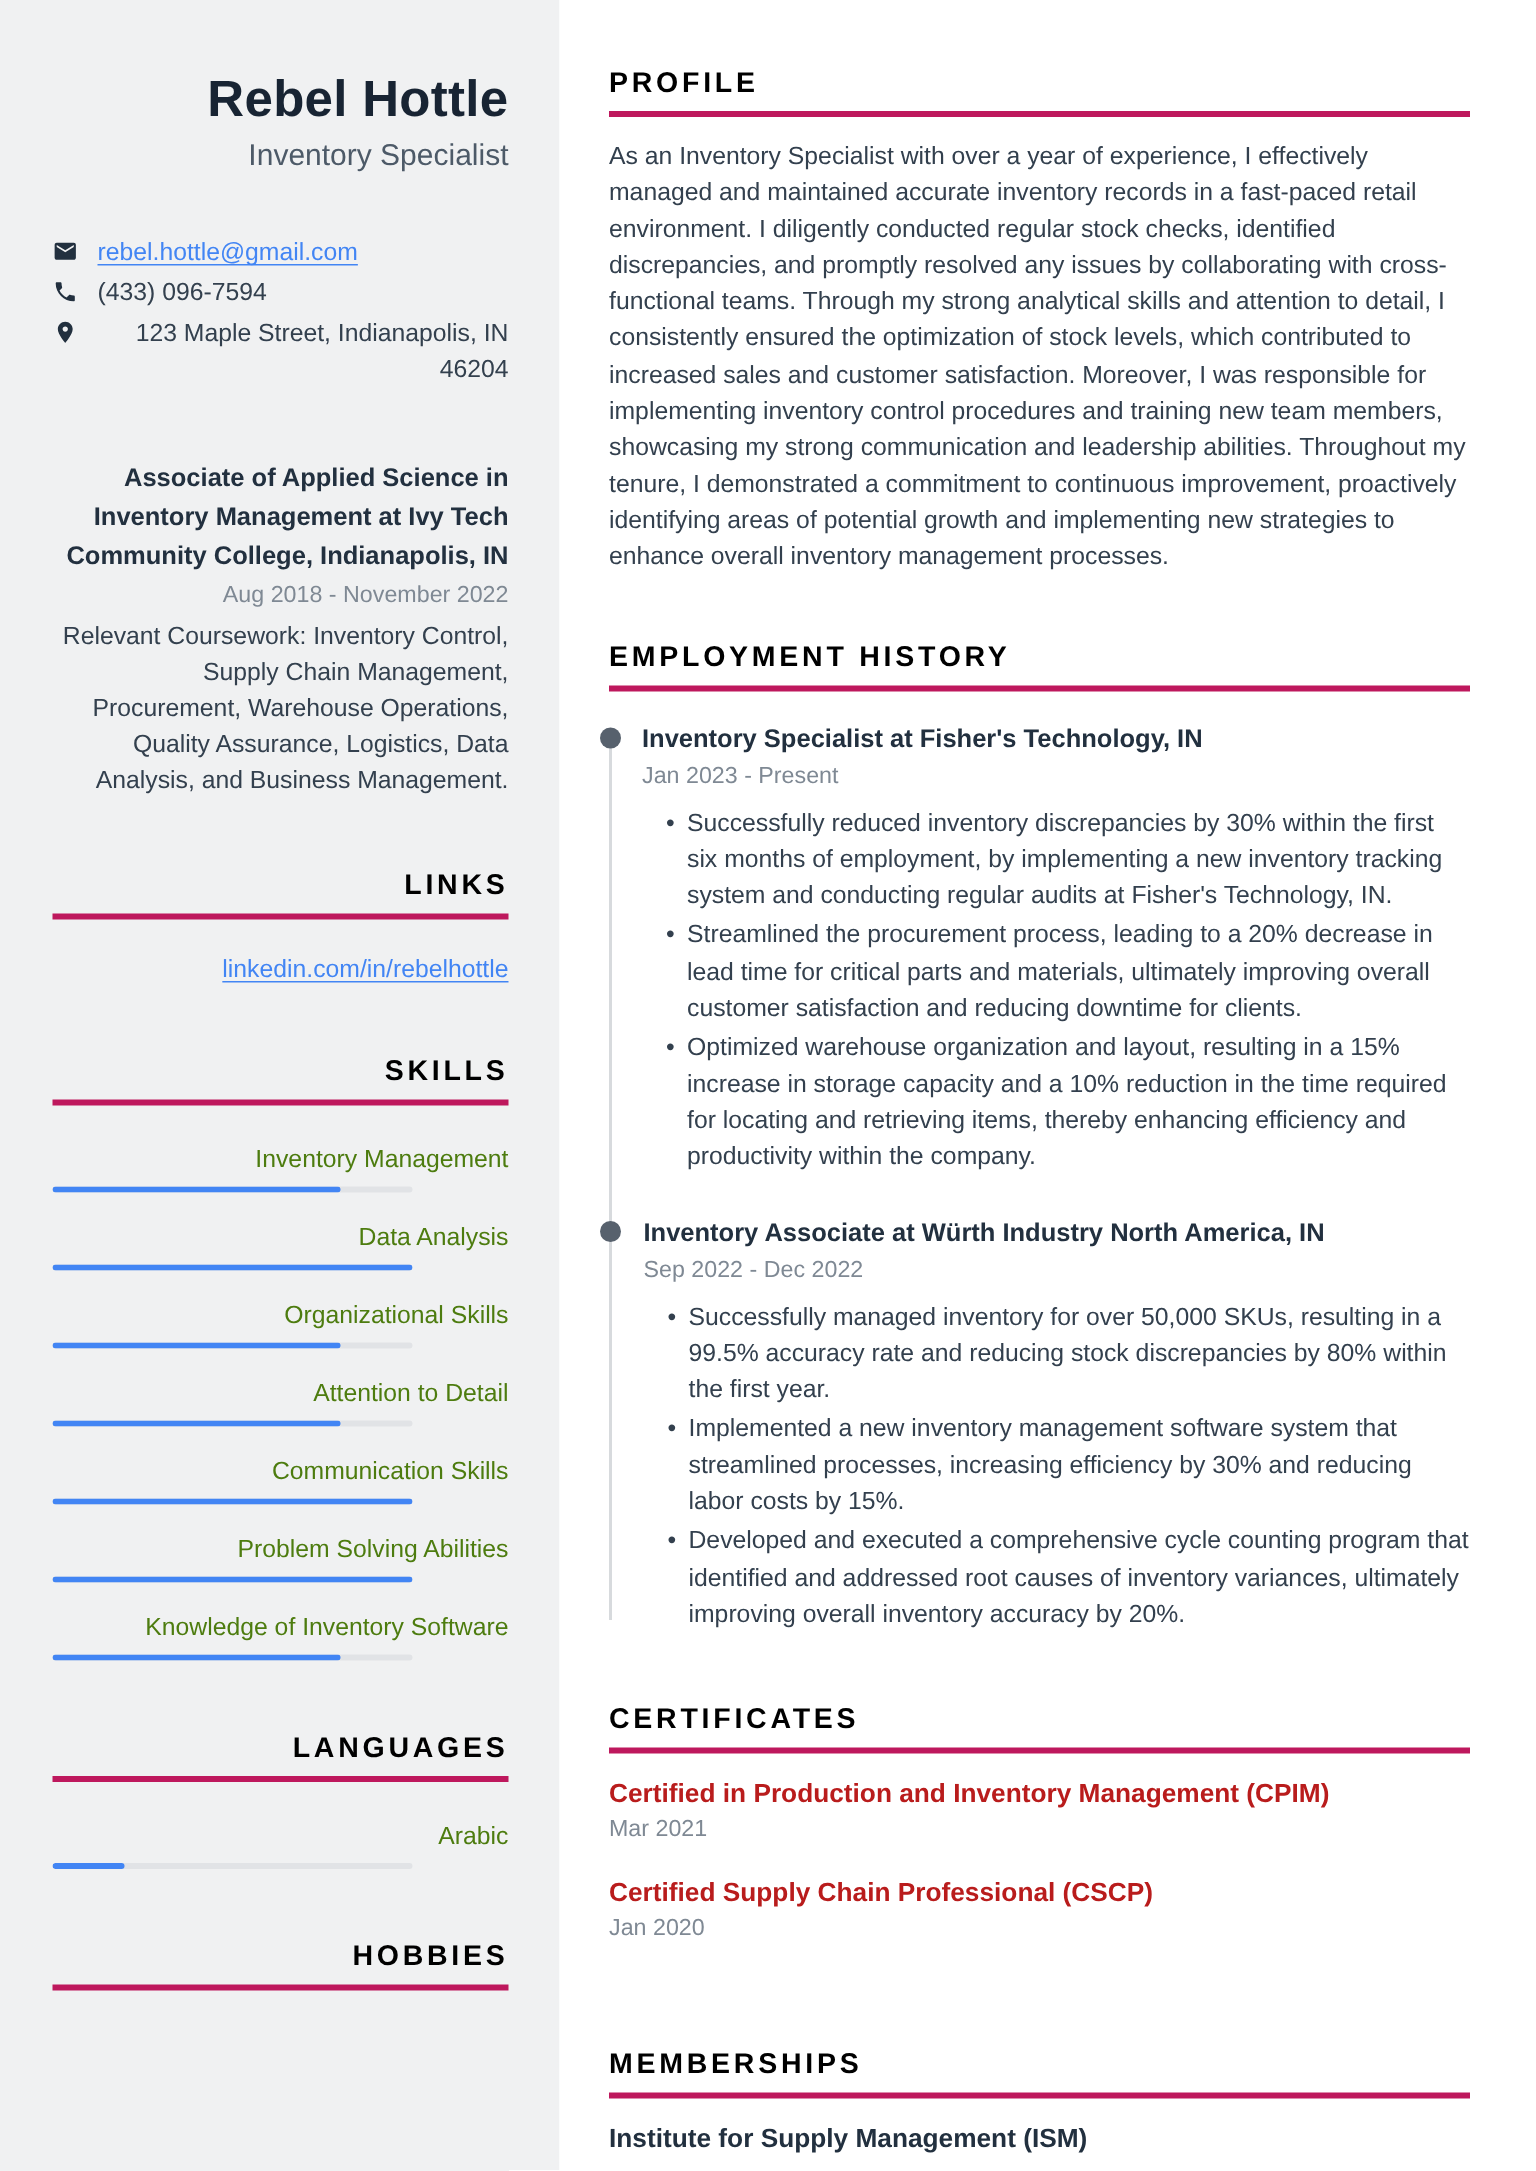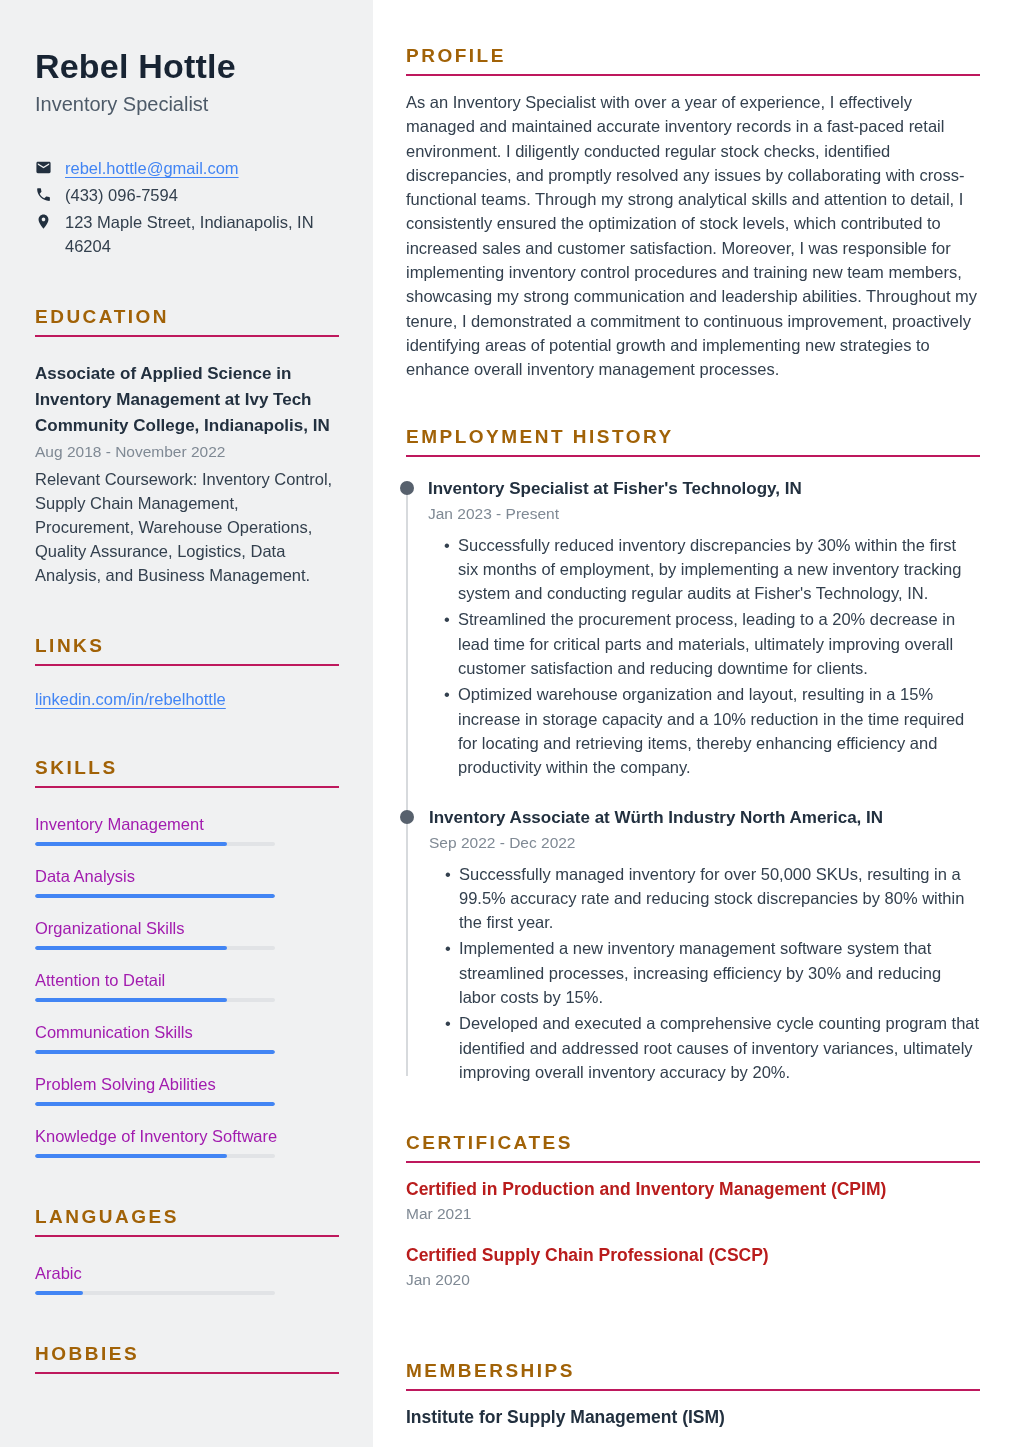--- a/index.html
+++ b/index.html
@@ -17,20 +17,21 @@
     overflow: hidden;
     background: #ffffff;
   }
 
   
   .sidebar {
     width: 373px;
     flex: 0 0 373px;
     background: #f0f1f2;
     padding: 46px 34px 30px 35px;
+    text-align: right;
   }
   .name {
     font-size: 34px;
     line-height: 1.18;
     font-weight: 700;
     color: #182433;
     letter-spacing: 0.2px;
   }
   .subtitle {
     margin-top: 7px;
@@ -57,23 +58,23 @@
     color: #4285f4;
     text-decoration: underline;
     text-underline-offset: 3px;
     cursor: pointer;
   }
   .side-section { margin-top: 48px; }
   .sec-head {
     font-size: 19px;
     font-weight: 700;
     letter-spacing: 2.5px;
-    color: #a16207;
+    color: #000000;
     padding-bottom: 7px;
-    border-bottom: 2px solid #be185d;
+    border-bottom: 4px solid #be185d;
     margin-bottom: 24px;
   }
   .degree {
     font-size: 17px;
     font-weight: 700;
     color: #22303f;
     line-height: 26px;
   }
   .date-gray {
     color: #7f8994;
@@ -81,21 +82,21 @@
     line-height: 22px;
     margin-top: 2px;
   }
   .side-body {
     font-size: 16.5px;
     line-height: 24px;
     margin-top: 4px;
     color: #33404e;
   }
   .skill { margin-bottom: 18px; }
-  .skill-label { font-size: 16.5px; line-height: 24px; color: #a21caf; }
+  .skill-label { font-size: 16.5px; line-height: 24px; color: #4d7c0f; }
   .bar {
     margin-top: 6px;
     width: 240px;
     height: 4px;
     border-radius: 2px;
     background: #e1e3e6;
     overflow: hidden;
   }
   .fill {
     height: 100%;
@@ -212,21 +213,20 @@
         <span class="cicon">
           <svg viewBox="0 0 24 24">
               <path d="M12 2C8.13 2 5 5.13 5 9c0 5.25 7 13 7 13s7-7.75 7-13c0-3.87-3.13-7-7-7zm0 9.5c-1.38 0-2.5-1.12-2.5-2.5s1.12-2.5 2.5-2.5 2.5 1.12 2.5 2.5-1.12 2.5-2.5 2.5z"></path>
             </svg>
         </span>
         <span>123 Maple Street, Indianapolis, IN 46204</span>
       </div>
     </div>
 
     <section class="side-section">
-      <div class="sec-head">EDUCATION</div>
       <div class="degree">Associate of Applied Science in Inventory Management at Ivy Tech Community College, Indianapolis, IN</div>
       <div class="date-gray">Aug 2018 - November 2022</div>
       <div class="side-body">Relevant Coursework: Inventory Control, Supply Chain Management, Procurement, Warehouse Operations, Quality Assurance, Logistics, Data Analysis, and Business Management.</div>
     </section>
 
     <section class="side-section">
       <div class="sec-head">LINKS</div>
       <a class="link" style="font-size:16.5px;">linkedin.com/in/rebelhottle</a>
     </section>
 

